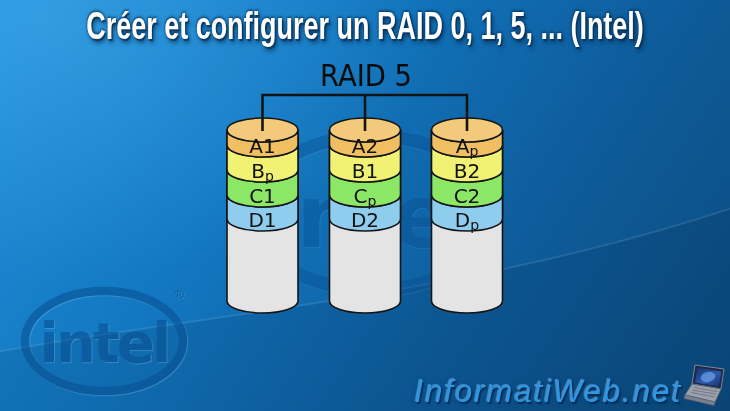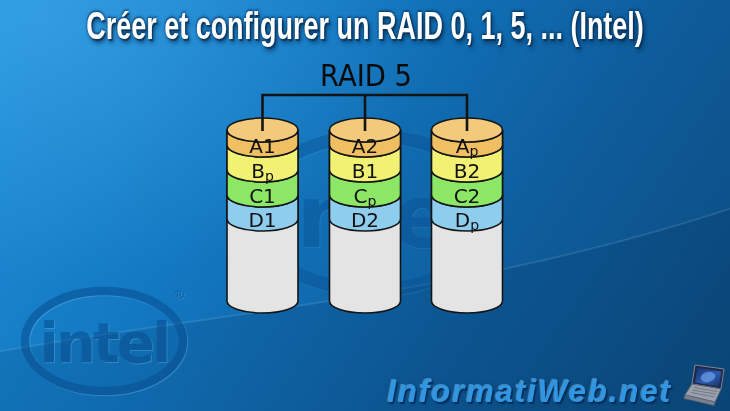--- a/index.html
+++ b/index.html
@@ -16,24 +16,24 @@
     white-space:nowrap;
     font-family:"Liberation Sans",sans-serif;
     font-size:38px;font-weight:bold;color:#ffffff;
     text-shadow:
       2px 2px 1px rgba(8,50,90,.85),
       3px 4px 5px rgba(8,50,90,.75),
       -1px -1px 2px rgba(8,50,90,.55),
       1px -2px 3px rgba(8,50,90,.45);
   }
   .site-name{
-    position:absolute;right:58px;bottom:1px;
+    position:absolute;right:48px;bottom:1px;
     white-space:nowrap;
     font-family:"Liberation Sans",sans-serif;
-    font-style:italic;font-weight:bold;
+    font-style:italic;font-weight:normal;
     font-size:31px;letter-spacing:2px;
     color:#2E96E2;
     text-shadow:
       1.5px 2px 1px rgba(6,40,78,.85),
       -1px -1px 1px rgba(150,210,252,.5),
       0 0 4px rgba(10,60,110,.6);
     text-align: right;
   }
   svg{position:absolute;inset:0;}
   .raid-label{

